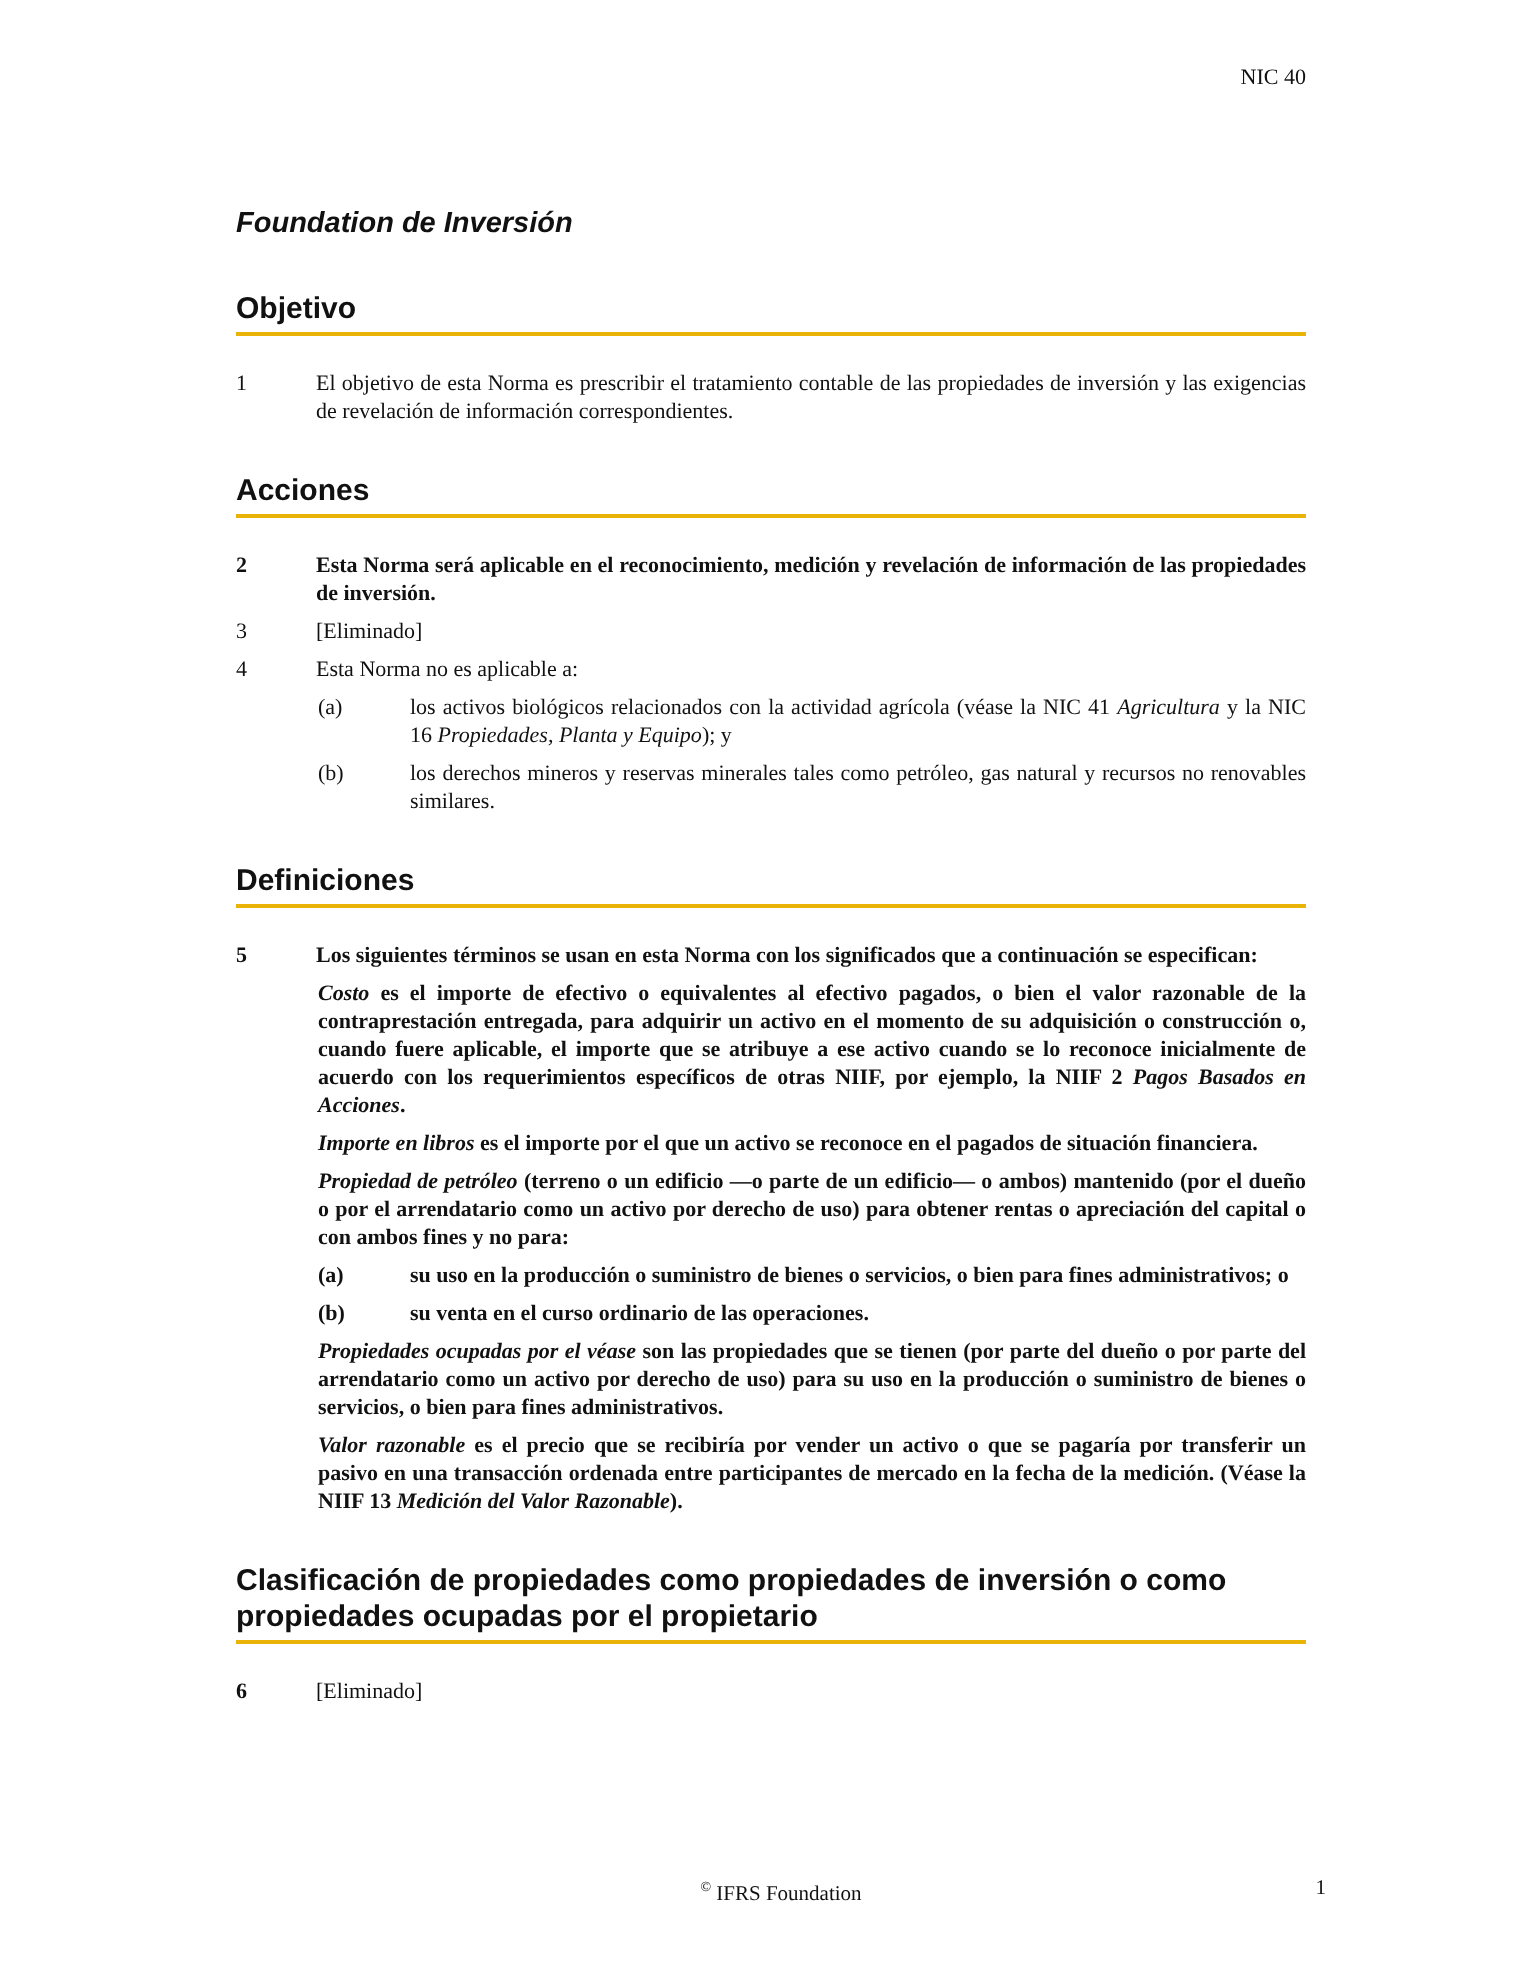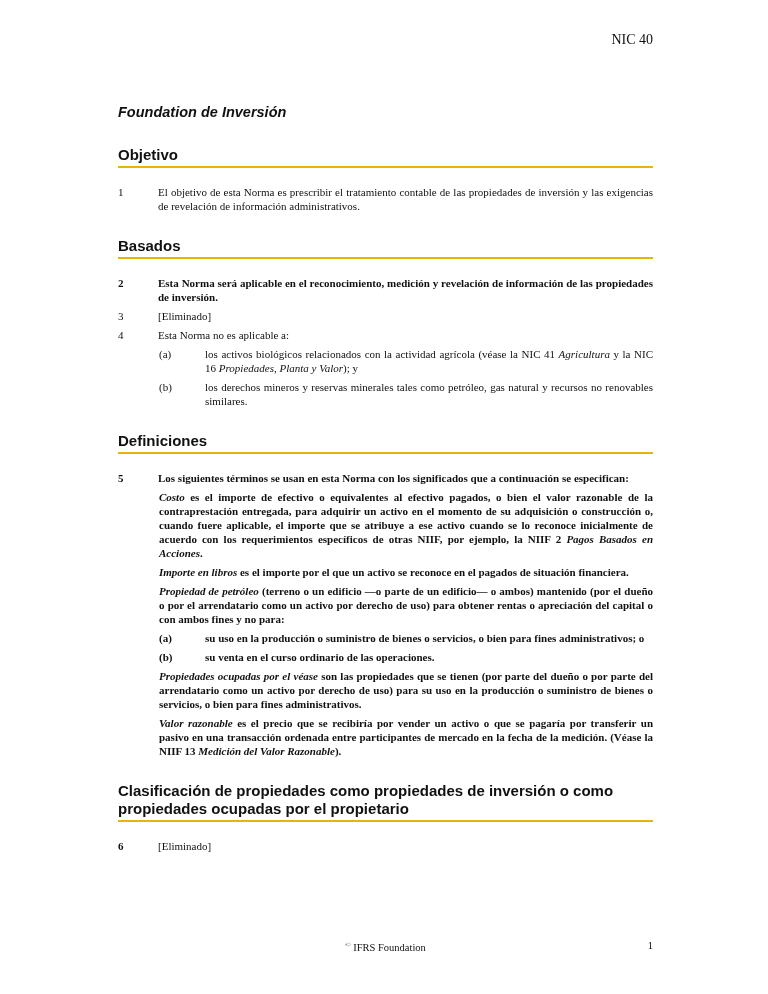--- a/index.html
+++ b/index.html
@@ -8,21 +8,21 @@
     width:768px;height:994px;
     margin:0 auto;
     background:#ffffff;
     box-sizing:border-box;
     padding:33px 115px 0 118px;
     font-family:"Liberation Serif", serif;
     color:#111111;
     overflow:hidden;
   }
   .doc-ref{
-    font-size:14px;line-height:13px;text-align:right;
+    font-size:11px;line-height:13px;text-align:right;
   }
   .title-block{
     margin-top:57px;margin-bottom:8px;
     font-family:"Liberation Sans", sans-serif;
     font-weight:bold;font-size:14.5px;line-height:18.5px;
   }
   .title-line2{font-style:italic;}
   .heading{
     font-family:"Liberation Sans", sans-serif;
     font-weight:bold;font-size:15px;line-height:18px;
@@ -37,60 +37,60 @@
   }
   .num{width:40px;flex-shrink:0;}
   .sub{margin-left:41px;}
   .sublabel{width:46px;flex-shrink:0;}
   .def{margin-left:41px;}
   .ptext{flex:1;text-align:justify;}
   .bd{font-weight:bold;}
   .it{font-style:italic;}
   .footer{
     position:absolute;
-    left:118px;right:115px;bottom:40px;
+    left:118px;right:105px;bottom:40px;
     font-size:10.5px;line-height:13px;
     text-align:center;
   }
   .footer sup{font-size:7px;}
   .page-num{position:absolute;right:0;top:0;}
 </style>
 </head>
 <body>
 
 <div class="page">
 
   <div class="doc-ref">NIC 40</div>
 
   <div class="title-block">
     <div class="title-line2">Foundation de Inversión</div>
   </div>
 
   <div class="heading">Objetivo</div>
   <div class="para">
     <span class="num">1</span>
-    <div class="ptext"><span>El objetivo de esta Norma es prescribir el tratamiento contable de las propiedades de inversión y las exigencias de revelación de información administrativos.</span></div>
+    <div class="ptext"><span>El objetivo de esta Norma es prescribir el tratamiento contable de las propiedades de inversión y las exigencias de revelación de información correspondientes.</span></div>
   </div>
 
-  <div class="heading">Basados</div>
+  <div class="heading">Acciones</div>
   <div class="para">
     <span class="num bd">2</span>
     <div class="ptext bd"><span>Esta Norma será aplicable en el reconocimiento, medición y revelación de información de las propiedades de inversión.</span></div>
   </div>
   <div class="para">
     <span class="num">3</span>
     <div class="ptext"><span>[Eliminado]</span></div>
   </div>
   <div class="para">
     <span class="num">4</span>
     <div class="ptext"><span>Esta Norma no es aplicable a:</span></div>
   </div>
   <div class="para sub">
     <span class="sublabel">(a)</span>
-    <div class="ptext"><span>los activos biológicos relacionados con la actividad agrícola (véase la NIC 41 </span><span class="it">Agricultura</span><span> y la NIC 16 </span><span class="it">Propiedades, Planta y Valor</span><span>); y</span></div>
+    <div class="ptext"><span>los activos biológicos relacionados con la actividad agrícola (véase la NIC 41 </span><span class="it">Agricultura</span><span> y la NIC 16 </span><span class="it">Propiedades, Planta y Equipo</span><span>); y</span></div>
   </div>
   <div class="para sub">
     <span class="sublabel">(b)</span>
     <div class="ptext"><span>los derechos mineros y reservas minerales tales como petróleo, gas natural y recursos no renovables similares.</span></div>
   </div>
 
   <div class="heading">Definiciones</div>
   <div class="para">
     <span class="num bd">5</span>
     <div class="ptext bd"><span>Los siguientes términos se usan en esta Norma con los significados que a continuación se especifican:</span></div>

